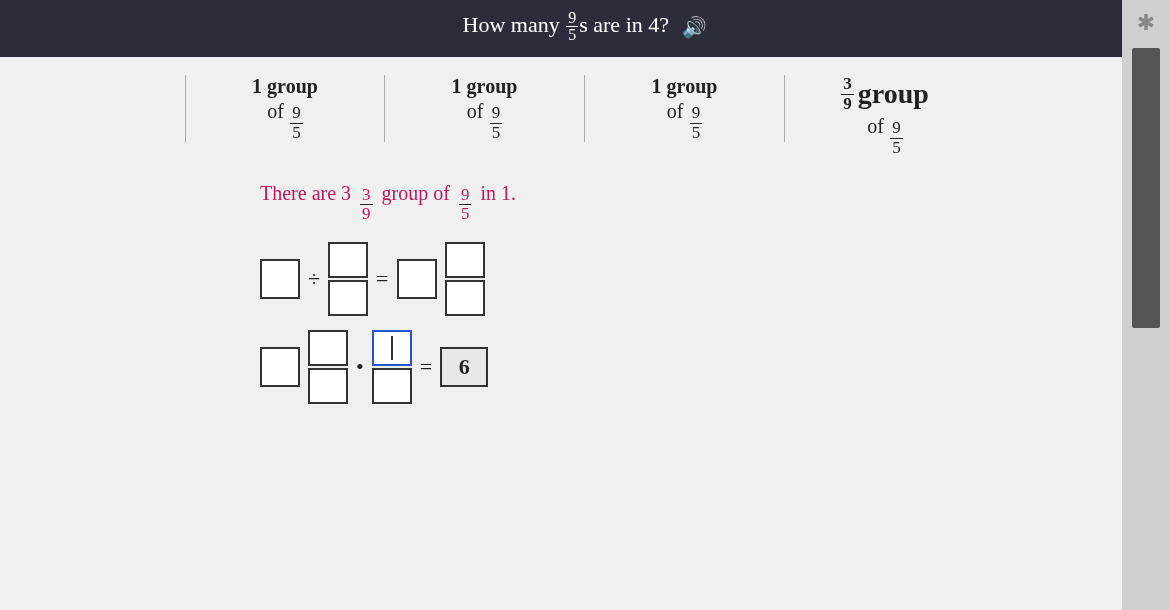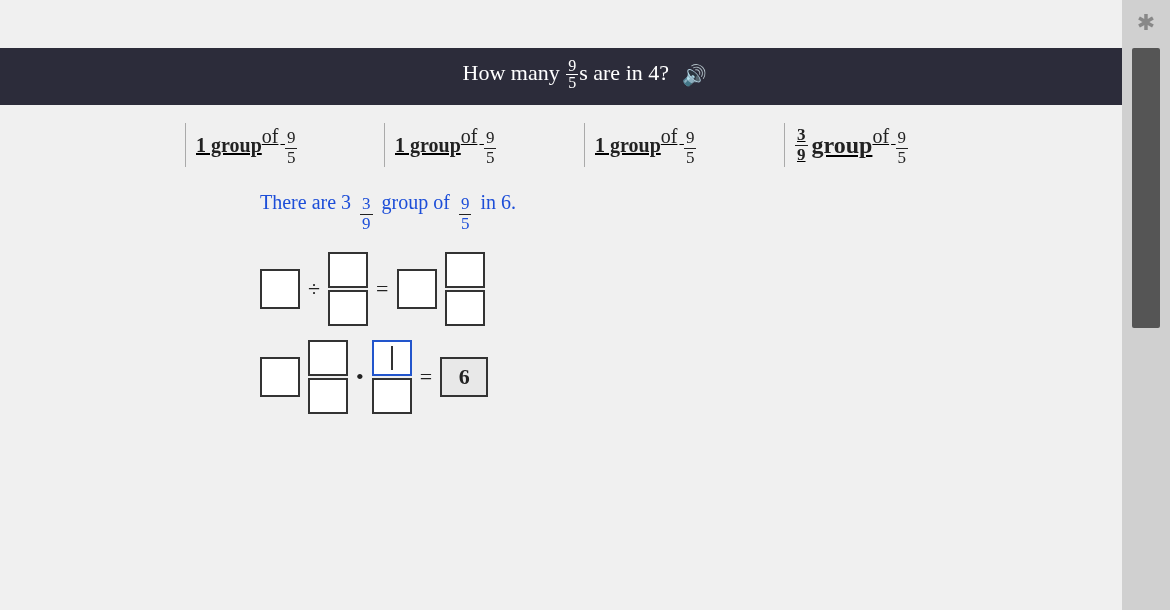--- a/index.html
+++ b/index.html
@@ -15,21 +15,20 @@
 
     .top-bar {
       width: 100%;
       background: #2c2c3a;
       color: white;
       text-align: center;
       padding: 10px 0 14px 0;
       font-size: 22px;
       font-weight: normal;
       position: relative;
-      margin-top: 48px;
     }
 
     .top-bar .fraction-inline {
       display: inline-flex;
       flex-direction: column;
       align-items: center;
       vertical-align: middle;
       font-size: 18px;
       line-height: 1;
       margin: 0 1px;
@@ -58,25 +57,25 @@
       display: flex;
       flex-direction: row;
       justify-content: center;
       align-items: flex-start;
       padding-top: 18px;
       gap: 0px;
     }
 
     .column {
       display: flex;
+      flex-direction: column;
       align-items: center;
       min-width: 200px;
       border-right: 1.5px solid #aaa;
       padding: 0 10px;
-      text-decoration: underline;
     }
 
     .column:first-child {
       border-left: 1.5px solid #aaa;
     }
 
     .column-label {
       font-size: 20px;
       color: #222;
       font-weight: bold;
@@ -90,21 +89,21 @@
       margin-top: 2px;
     }
 
     .bottom-section {
       margin-top: 24px;
       padding-left: 260px;
     }
 
     .there-are-text {
       font-size: 20px;
-      color: #1d4ed8;
+      color: #be185d;
       margin-bottom: 18px;
     }
 
     .equation-row {
       display: flex;
       flex-direction: row;
       align-items: center;
       gap: 8px;
       margin-bottom: 14px;
     }
@@ -295,21 +294,21 @@
       </span>
     </div>
   </div>
 
   <div class="column" style="border-right: none;">
     <div class="column-label" style="display:flex;align-items:center;gap:4px;">
       <span class="fraction-sm">
         <span class="n">3</span>
         <span class="d">9</span>
       </span>
-      <span style="font-size:24px;font-weight:bold;">group</span>
+      <span style="font-size:28px;font-weight:bold;">group</span>
     </div>
     <div class="column-sub">
       <span class="of-text">of</span>
       <span class="fraction-sm">
         <span class="n">9</span>
         <span class="d">5</span>
       </span>
     </div>
   </div>
 
@@ -321,21 +320,21 @@
     <span>There are 3</span>
     <span class="fraction-sm" style="display:inline-flex;margin:0 4px;">
       <span class="n">3</span>
       <span class="d">9</span>
     </span>
     <span>group of</span>
     <span class="fraction-sm" style="display:inline-flex;margin:0 4px;">
       <span class="n">9</span>
       <span class="d">5</span>
     </span>
-    <span>in 6.</span>
+    <span>in 1.</span>
   </div>
 
   <div class="equation-row">
     <div class="input-box"></div>
     <span class="div-sign">÷</span>
     <div class="fraction-input">
       <div class="top-box"></div>
       <div class="bot-box"></div>
     </div>
     <span class="equals-sign">=</span>

